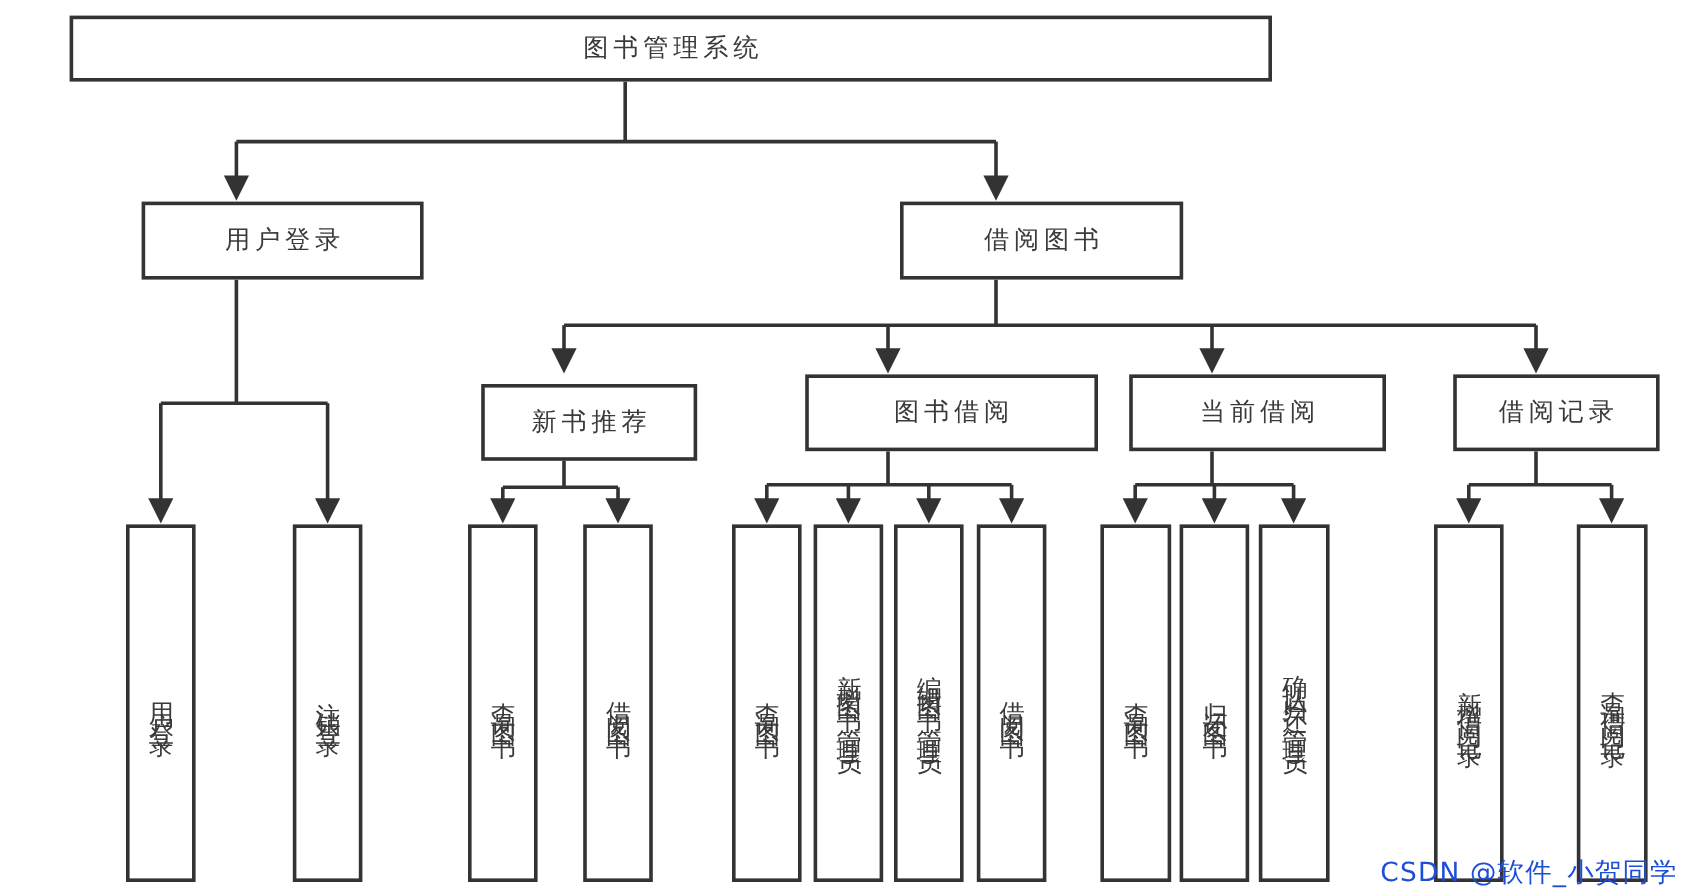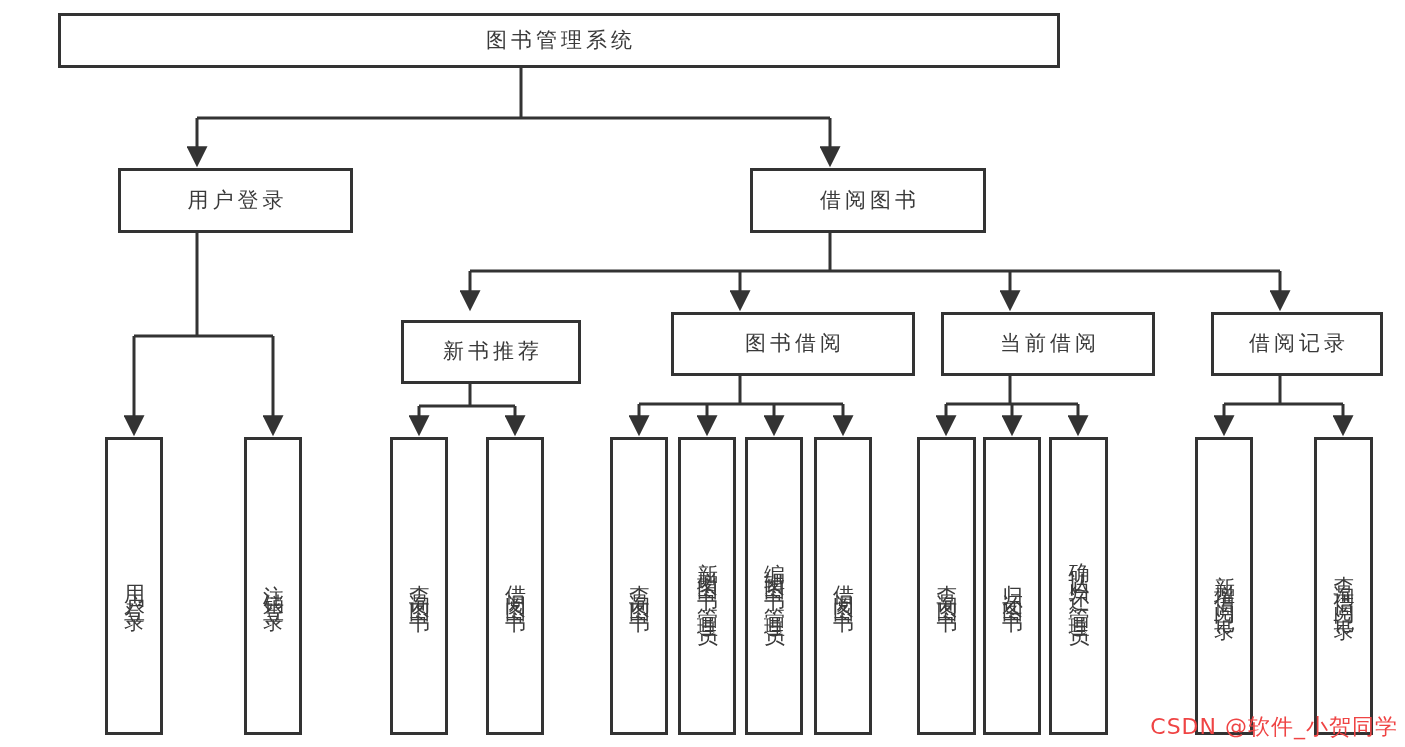--- a/index.html
+++ b/index.html
@@ -44,21 +44,21 @@
     letter-spacing: 9px;
     line-height: 1;
     white-space: nowrap;
   }
   #watermark {
     position: absolute;
     right: 7px;
     bottom: 5px;
     font-size: 22px;
     letter-spacing: 1px;
-    color: #ef4444;
+    color: #1d4ed8;
     z-index: 3;
     white-space: nowrap;
   }
   .stroke { stroke: #333333; stroke-width: 3; fill: none; }
 </style>
 </head>
 <body>
 
 <div id="stage">
 

